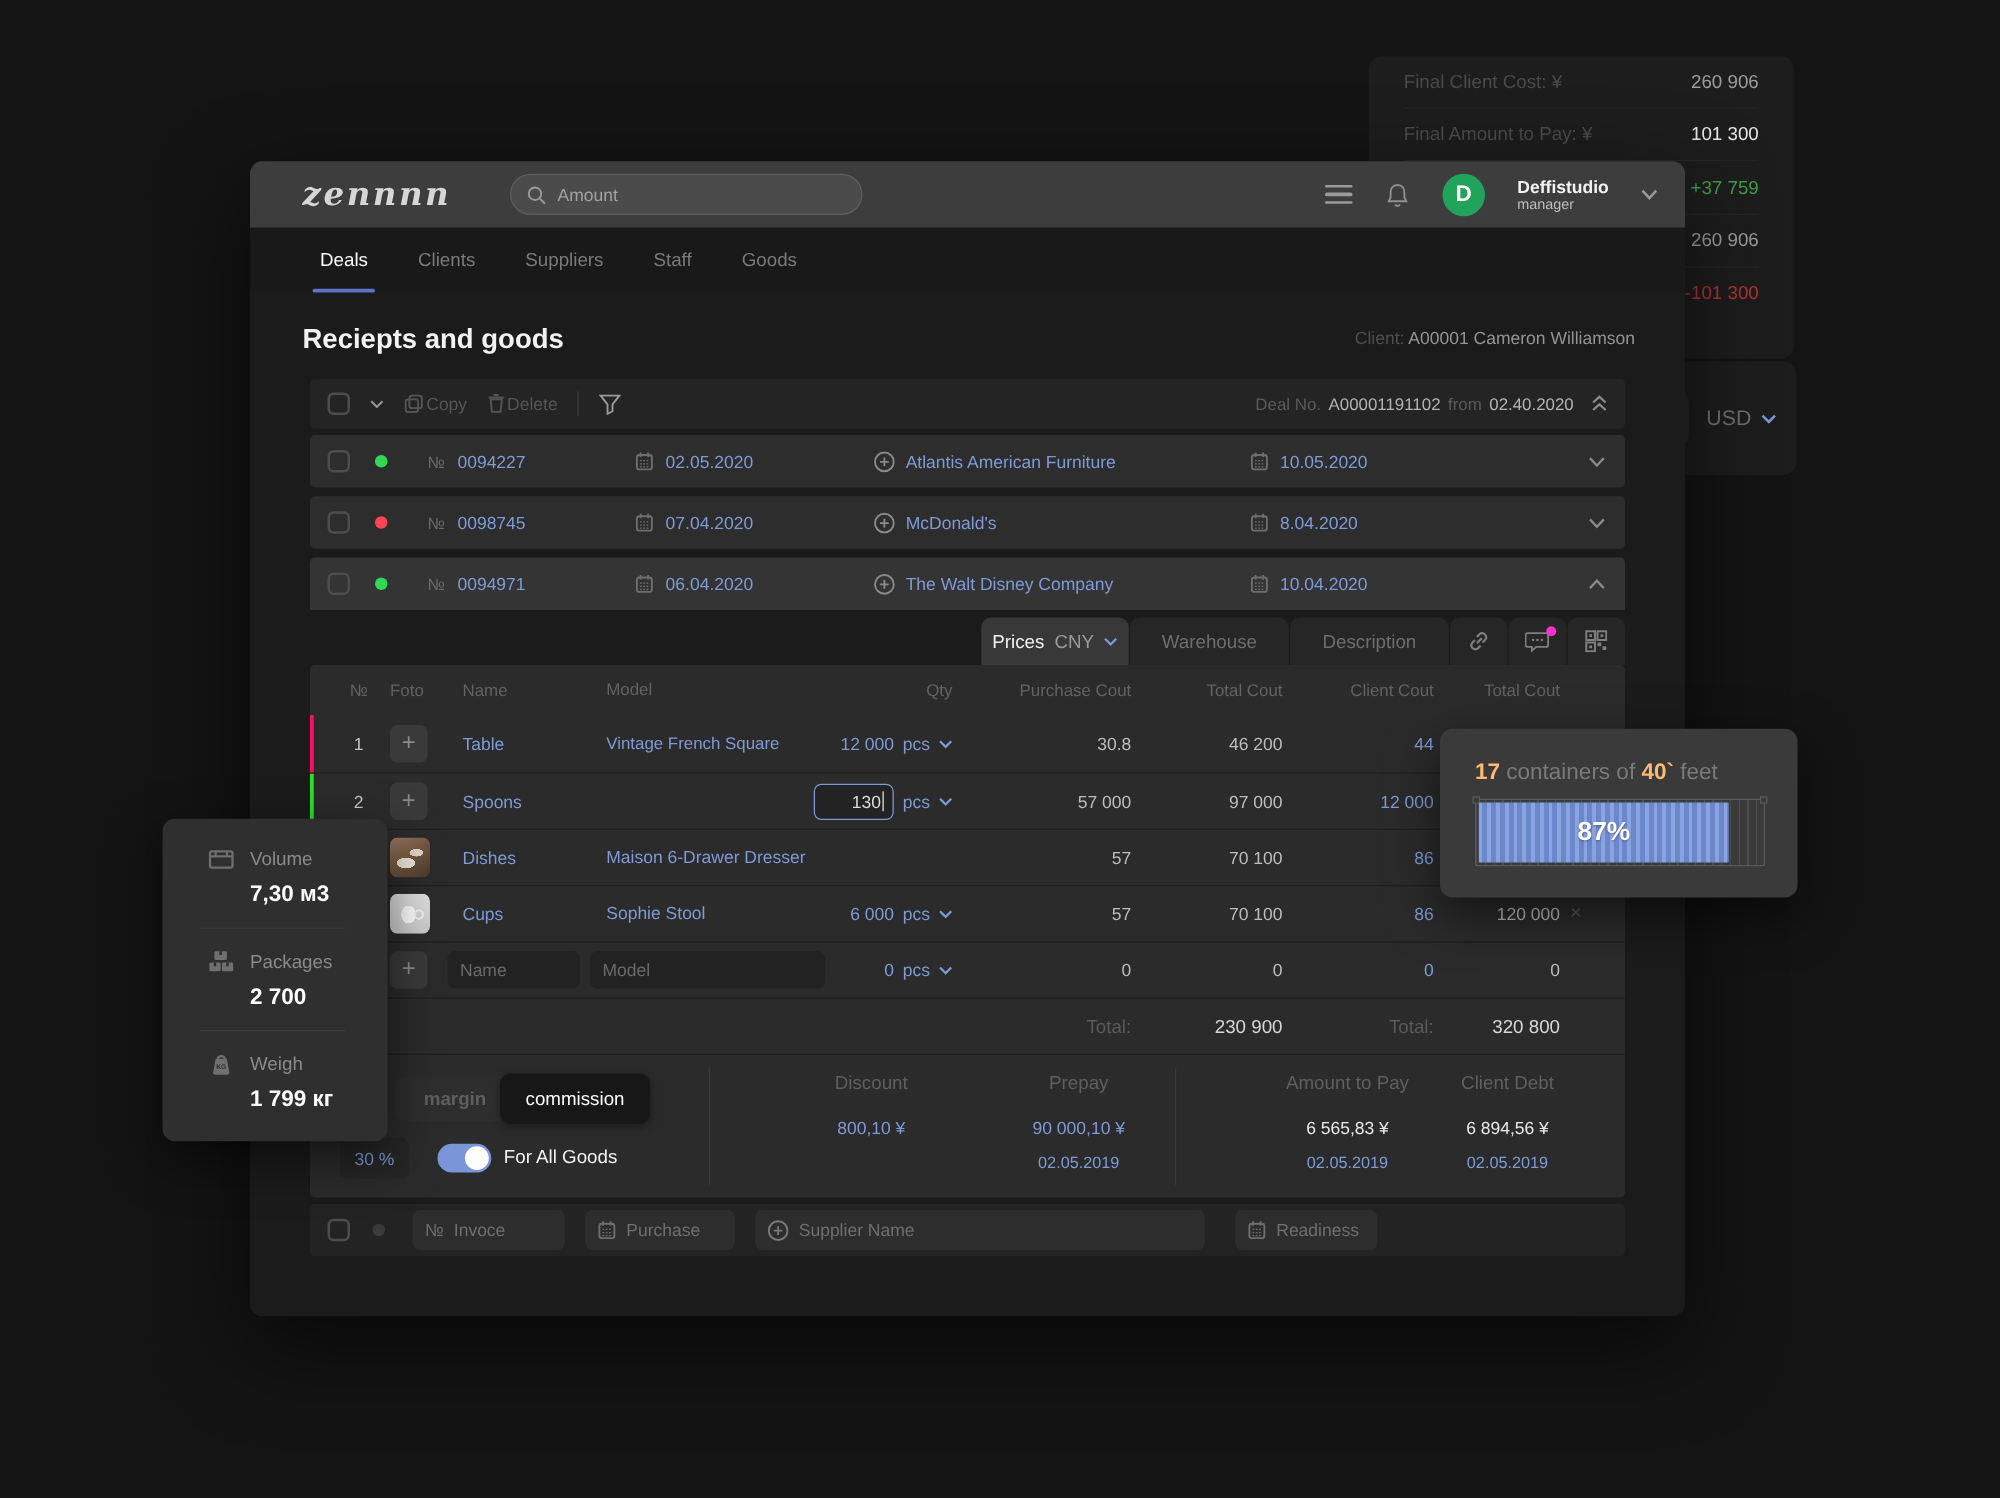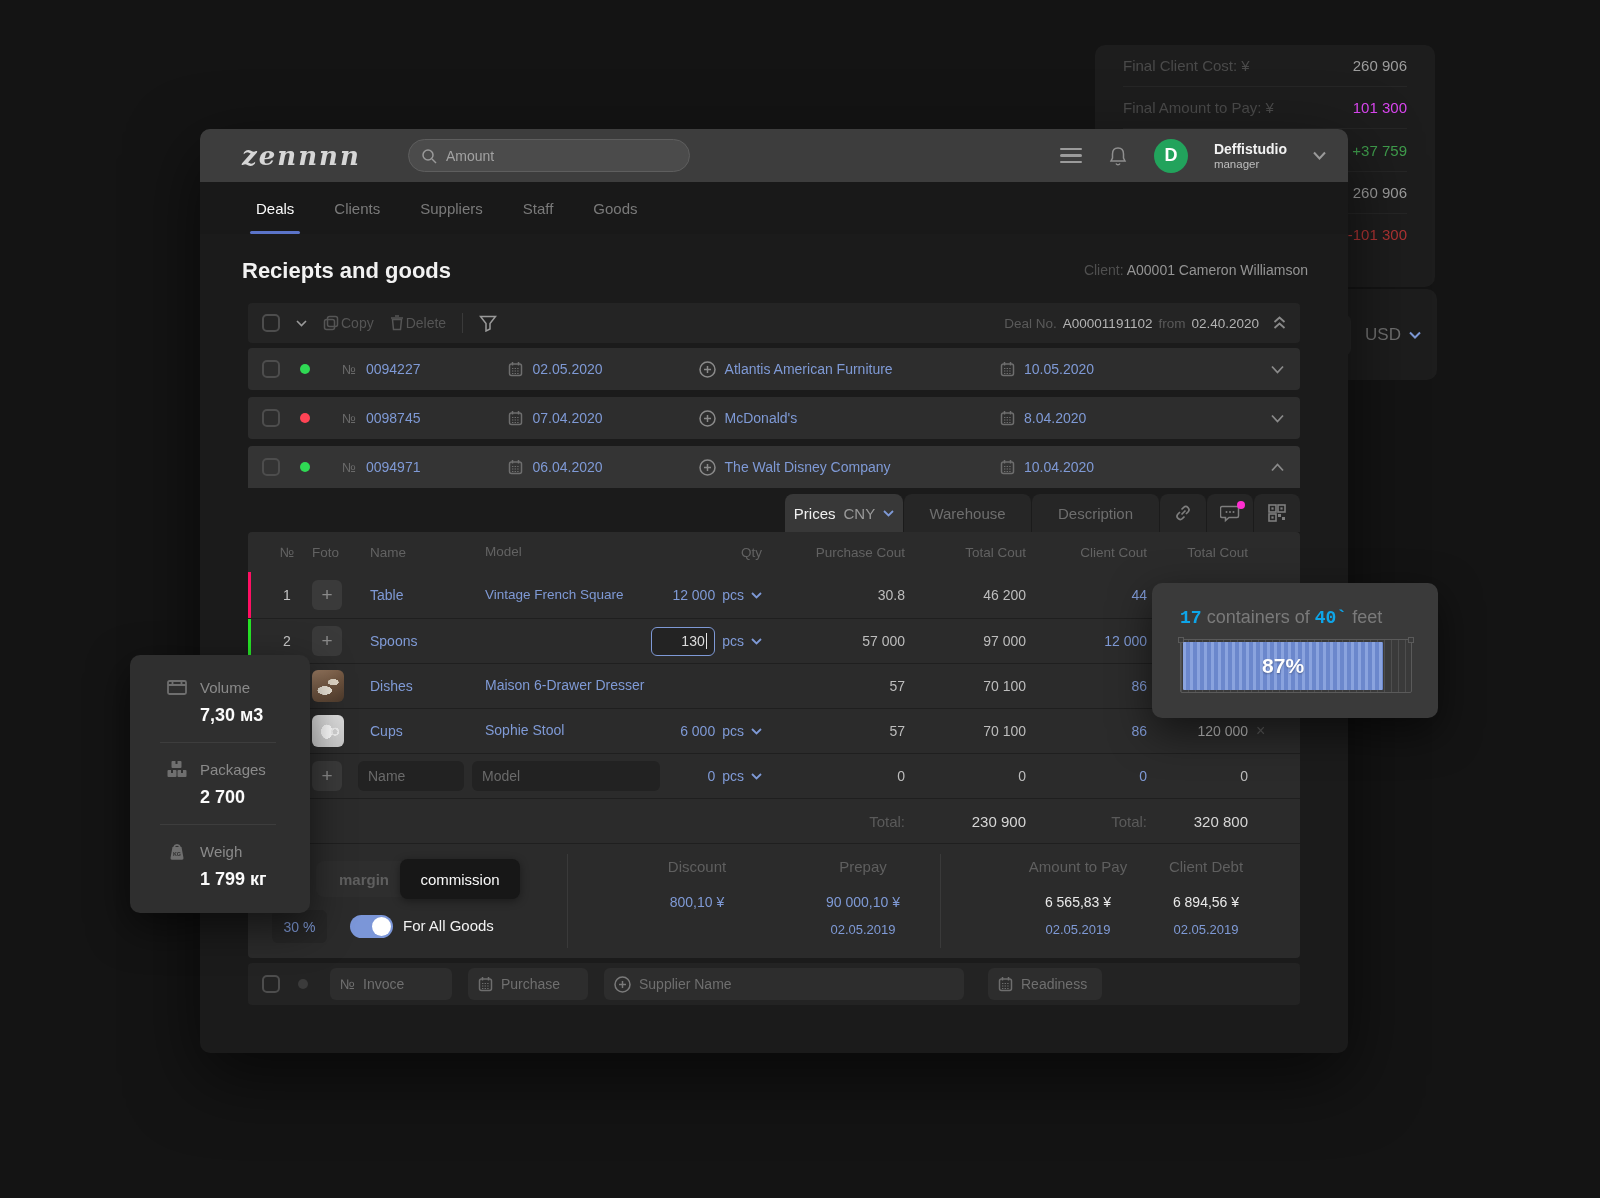--- a/index.html
+++ b/index.html
@@ -6,21 +6,21 @@
   html,body { width:1600px; height:1198px; }
   body { background:#141414; font-family:"Liberation Sans", sans-serif; position:relative; overflow:hidden; color:#ddd; }
 
   
   .bg-card { position:absolute; background:#1d1d1d; border-radius:10px; z-index:1; }
   #finance-card { left:1095px; top:45px; width:340px; height:242px; padding:0 28px; }
   .fin-row { display:flex; justify-content:space-between; align-items:center; height:42px; border-bottom:1px solid #262626; font-size:15px; }
   .fin-row:last-child { border-bottom:none; }
   .fin-label { color:#4a4a4a; }
   .fin-val { color:#9d9d9d; }
-  .fin-val.bright { color:#d946ef; }
+  .fin-val.bright { color:#e5e5e5; }
   .fin-val.green { color:#3f9d4c; }
   .fin-val.red { color:#b03434; }
   .fin-row.noborder { border-bottom:none; }
   #currency-card { left:1178px; top:289px; width:259px; height:91px; display:flex; align-items:center; justify-content:flex-end; padding-right:16px; gap:14px; }
   .rate-box { width:44px; height:40px; background:#272727; border-radius:6px; display:flex; align-items:center; justify-content:center; color:#7e99d6; font-size:16px; }
   .usd { color:#6f6f6f; font-size:17px; display:flex; align-items:center; gap:8px;text-align:right; }
 
   
   #window { position:absolute; left:200px; top:129px; width:1148px; height:924px; background:#1b1b1b; border-radius:10px; box-shadow:0 24px 70px rgba(0,0,0,.6); z-index:10; }
   #header { height:53px; background:#3d3d3d; border-radius:10px 10px 0 0; position:relative; }
@@ -136,21 +136,21 @@
   
   #metrics { position:absolute; left:130px; top:655px; width:180px; height:258px; background:#2f2f2f; border-radius:10px; z-index:20; box-shadow:0 14px 40px rgba(0,0,0,.55); padding:22px 0 0 36px; }
   .m-item { margin-bottom:0; }
   .m-top { display:flex; align-items:center; gap:12px; color:#8a8a8a; font-size:15px; }
   .m-val { color:#fbfbfb; font-size:18px; font-weight:bold; margin:8px 0 0 34px; }
   .m-sep { width:116px; height:1px; background:#3d3d3d; margin:16px 0 16px -6px; }
 
   
   #container-popup { position:absolute; left:1152px; top:583px; width:286px; height:135px; background:#3a3a3a; border-radius:10px; z-index:30; box-shadow:0 14px 40px rgba(0,0,0,.55); }
   .cp-line { position:absolute; left:28px; top:24px; font-size:18px; color:#7a7a7a; }
-  .cp-line b { color:#0ea5e9; font-weight:bold;font-family:Liberation Mono, monospace; }
+  .cp-line b { color:#fdba74; font-weight:bold; }
   .cont { position:absolute; left:28px; top:56px; width:232px; height:54px; border:1px solid #5a5a5a; border-radius:2px;
           background:repeating-linear-gradient(90deg,#4e4e4e 0 1px, transparent 1px 7px); }
   .cont::before,.cont::after { content:""; position:absolute; top:-3px; width:4px; height:4px; border:1px solid #5a5a5a; background:#3a3a3a; }
   .cont::before { left:-3px; } .cont::after { right:-3px; }
   .cont-fill { position:absolute; left:2px; top:2px; bottom:2px; border-radius:1px;
           background:repeating-linear-gradient(90deg,#8aa3de 0 3px, #6b87cc 3px 7px); display:flex; align-items:center; justify-content:center; }
   .cont-fill .pct { color:#fff; font-size:21px; font-weight:bold; text-shadow:0 1px 2px rgba(0,0,0,.3); }
 
   svg { display:block; }
   .ic-stroke { stroke:#6e6e6e; fill:none; stroke-width:1.5; }

